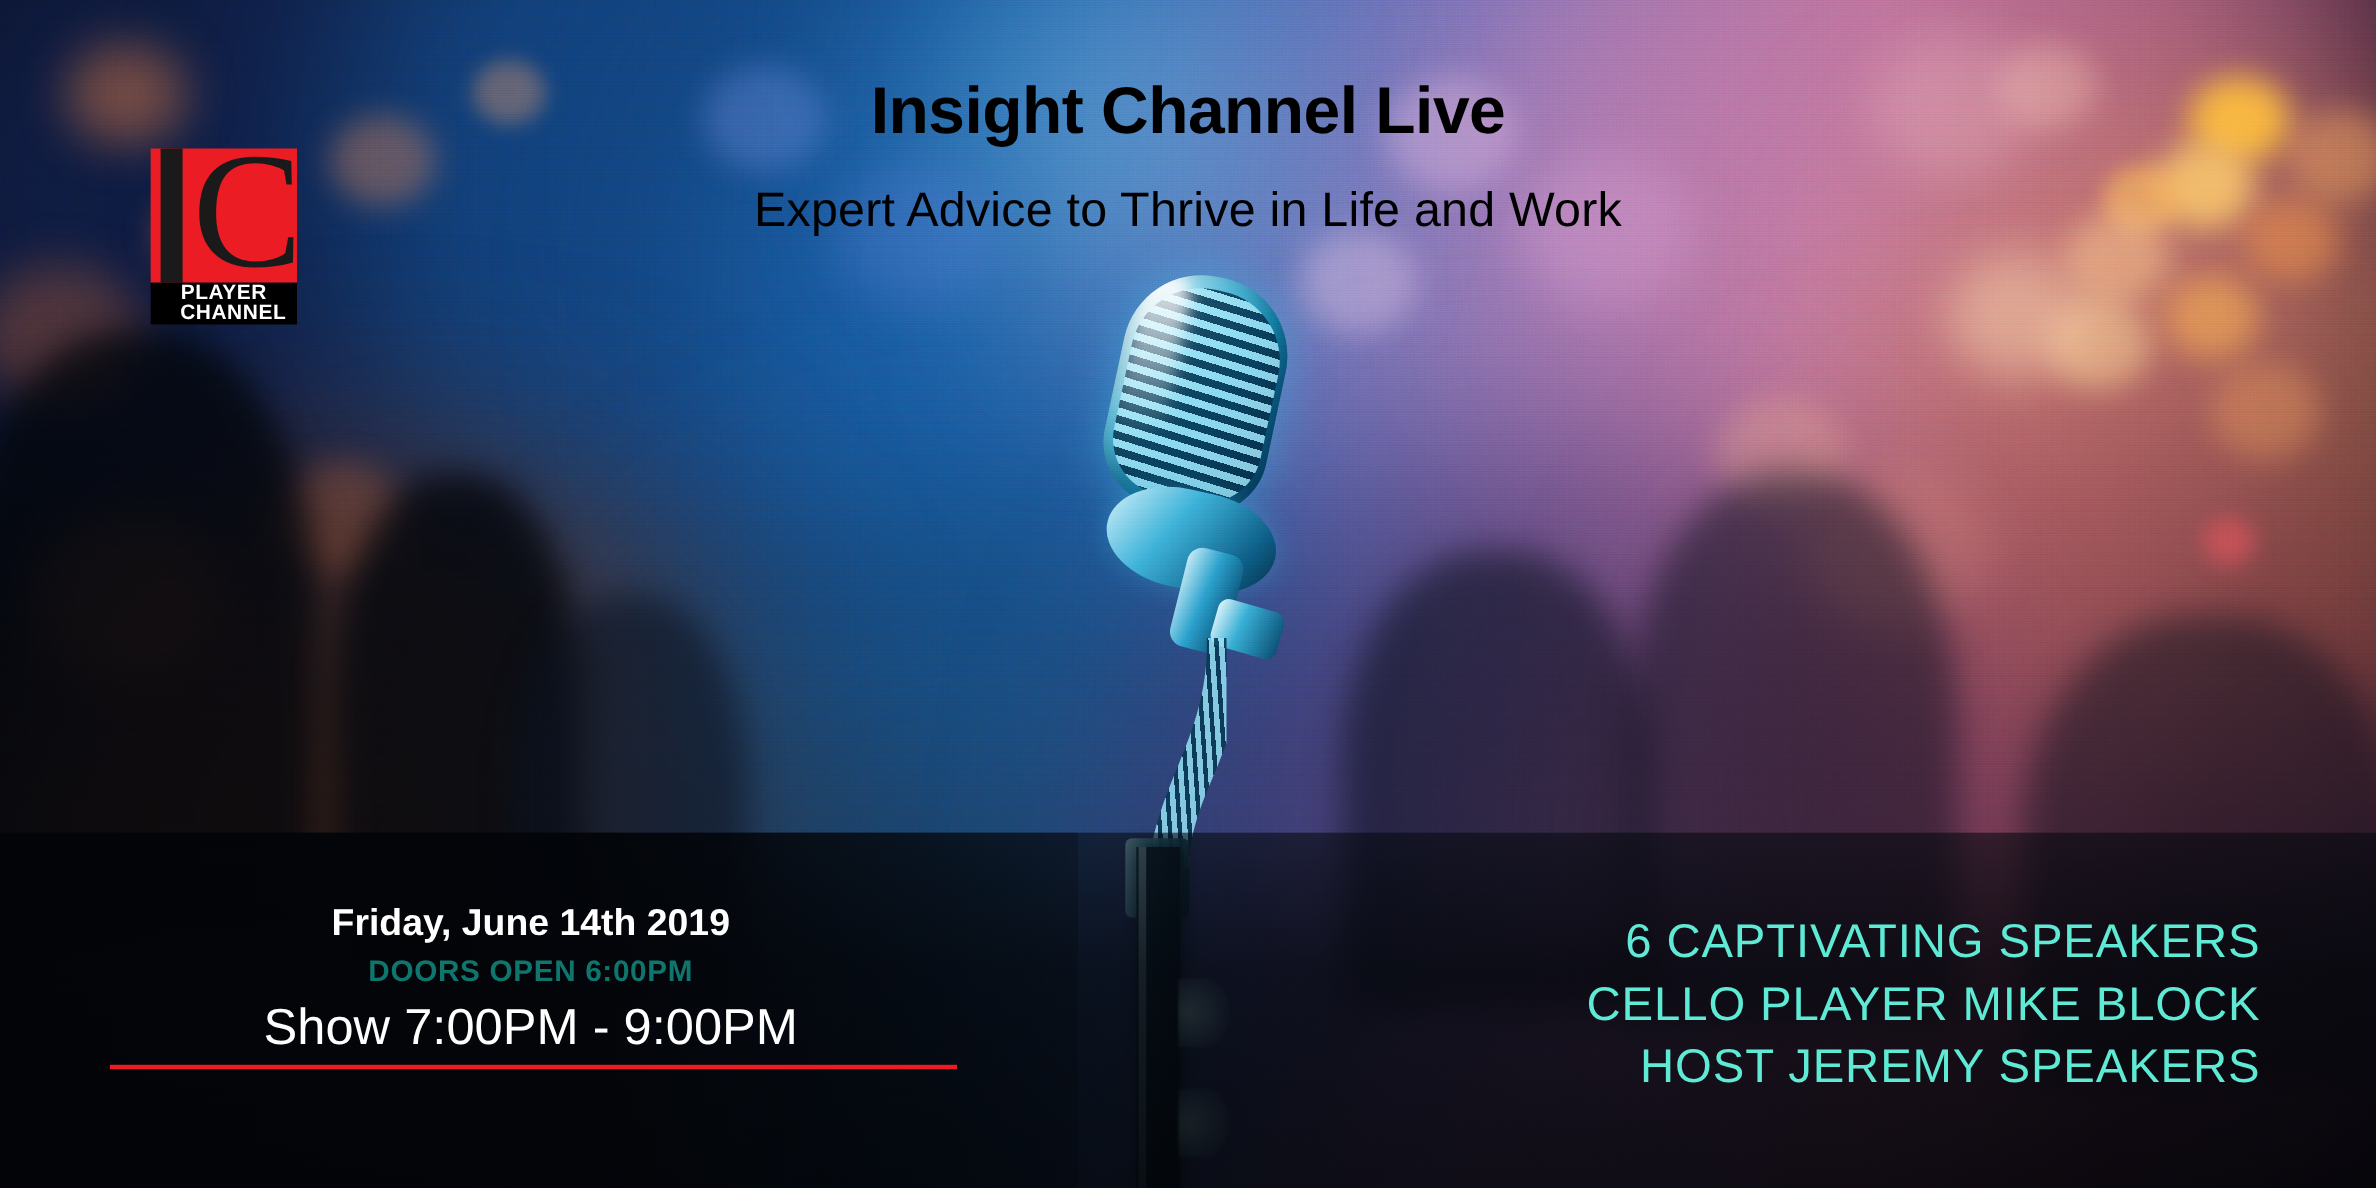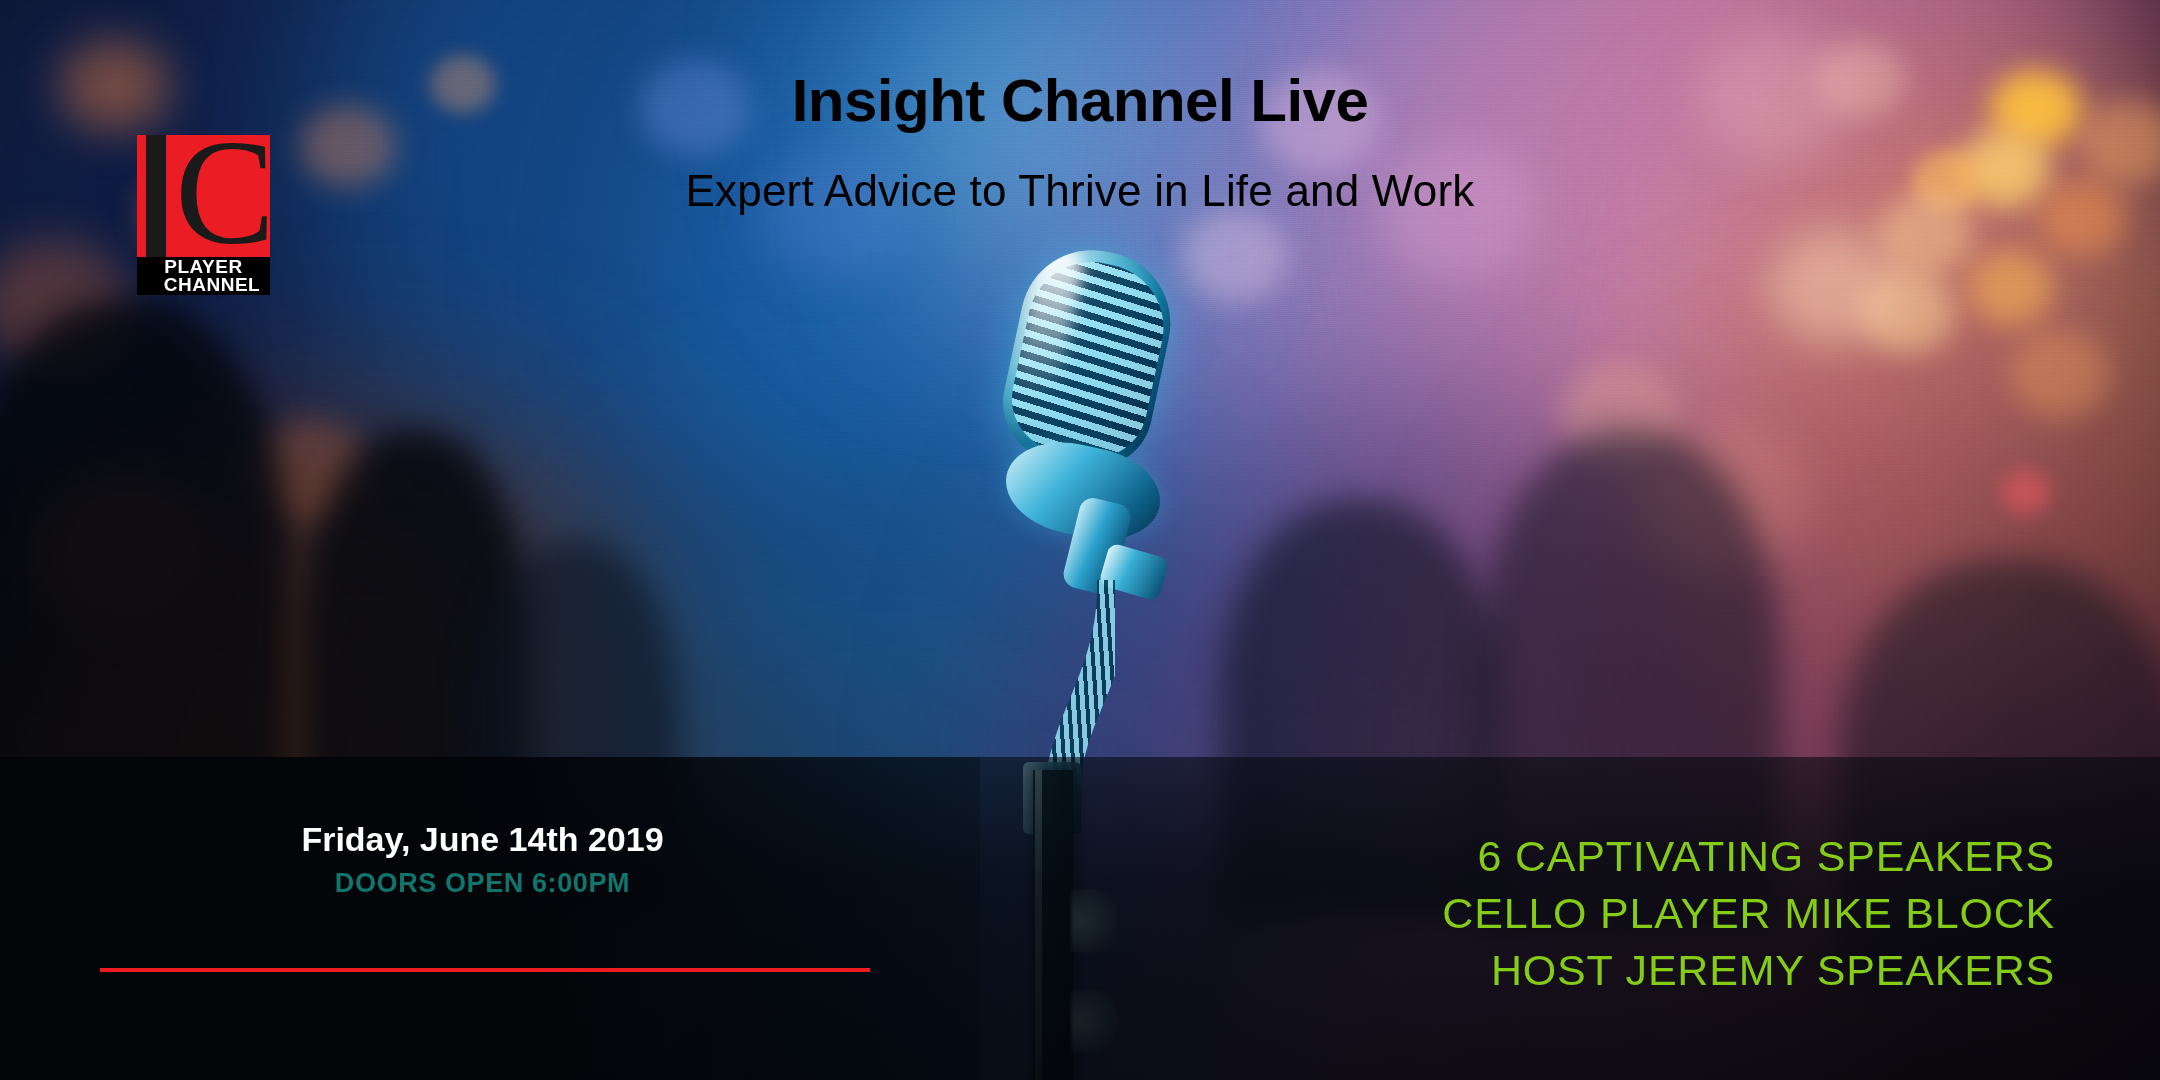--- a/index.html
+++ b/index.html
@@ -184,21 +184,21 @@
     position:absolute;left:100px;top:968px;width:770px;height:4px;background:#ee1b22;
   }
   .venue{
     position:absolute;left:95px;top:995px;width:775px;text-align:center;
     color:#fff;font-size:46px;font-weight:400;
   }
 
   
   .lineup{position:absolute;right:105px;top:828px;text-align:right;}
   .lineup div{
-    color:#84cc16;font-size:43px;font-weight:400;letter-spacing:.8px;line-height:1.32;
+    color:#5eead4;font-size:43px;font-weight:400;letter-spacing:.8px;line-height:1.32;
     white-space:nowrap;
   }
 </style>
 </head>
 <body>
 
 <div class="banner">
 
   <div class="bg">
     <div class="bg-base"></div>
@@ -284,20 +284,21 @@
     <div class="logo-word1">PLAYER</div>
     <div class="logo-word2">CHANNEL</div>
   </div>
 
   <div class="title">Insight Channel Live</div>
   <div class="subtitle">Expert Advice to Thrive in Life and Work</div>
 
   <div class="info">
     <div class="date">Friday, June 14th 2019</div>
     <div class="doors">DOORS OPEN 6:00PM</div>
+    <div class="show">Show 7:00PM - 9:00PM</div>
   </div>
   <div class="rule"></div>
 
   <div class="lineup">
     <div>6 CAPTIVATING SPEAKERS</div>
     <div>CELLO PLAYER MIKE BLOCK</div>
     <div>HOST JEREMY SPEAKERS</div>
   </div>
 
 </div>

